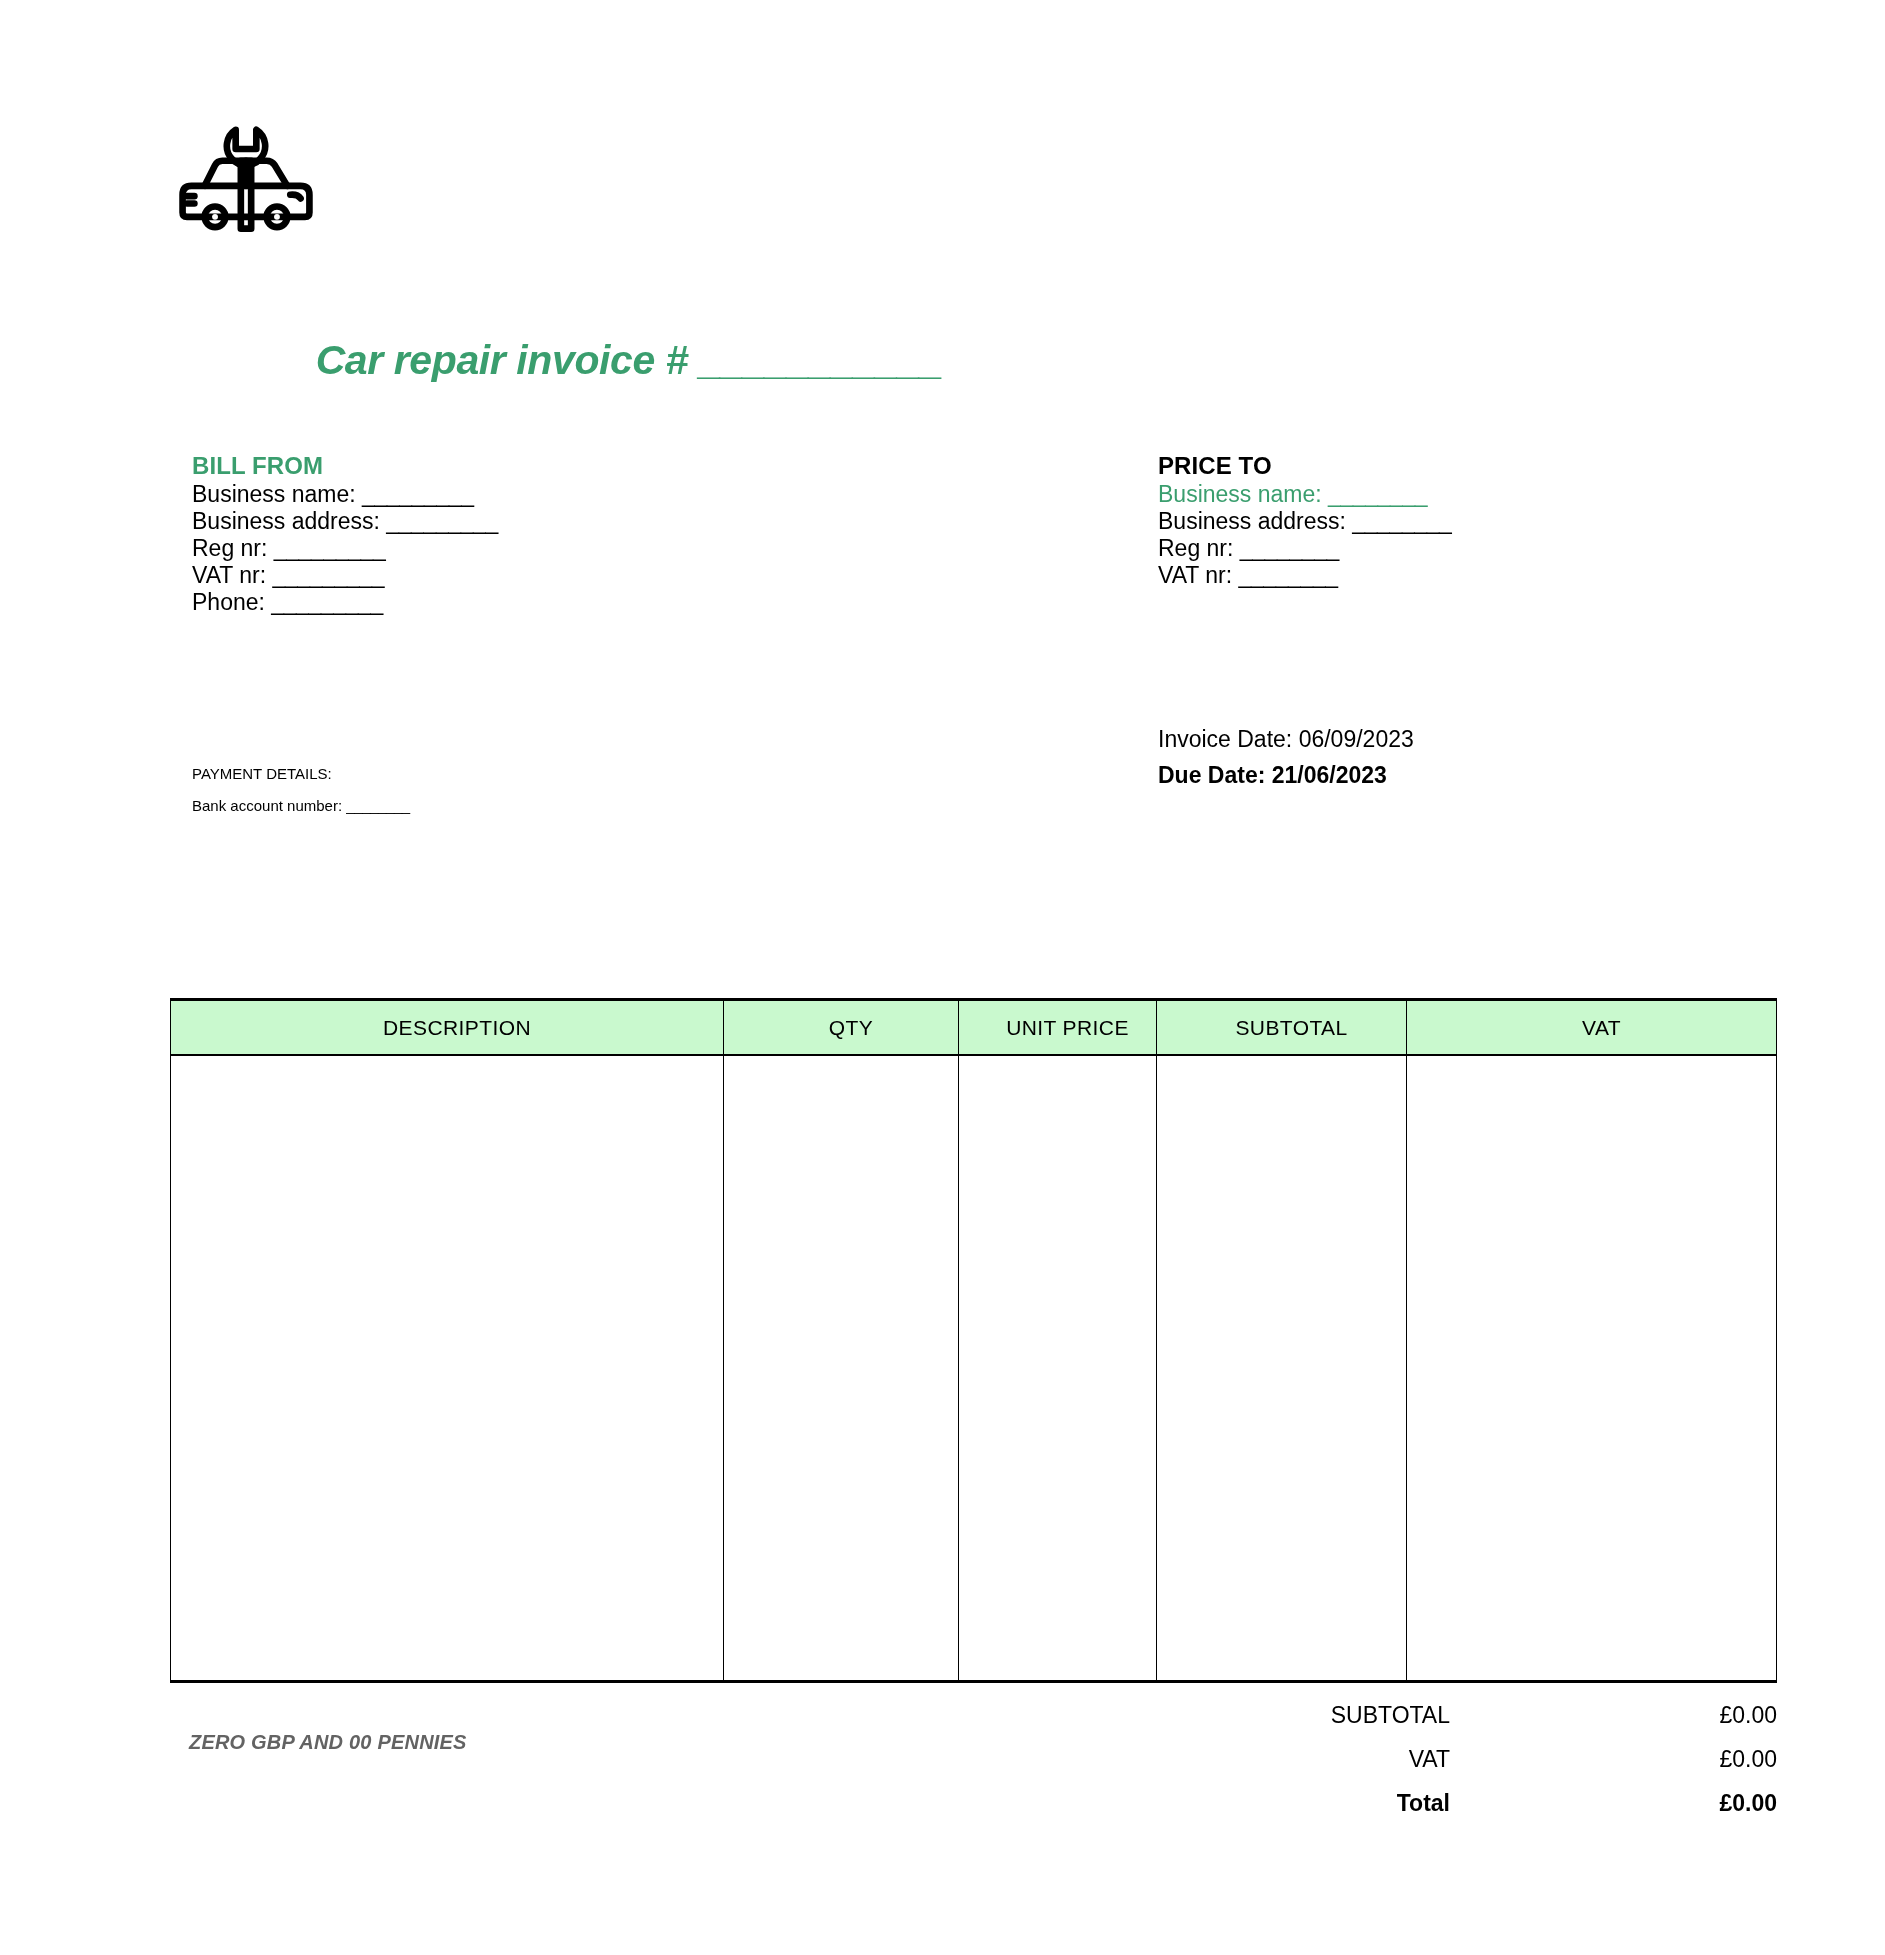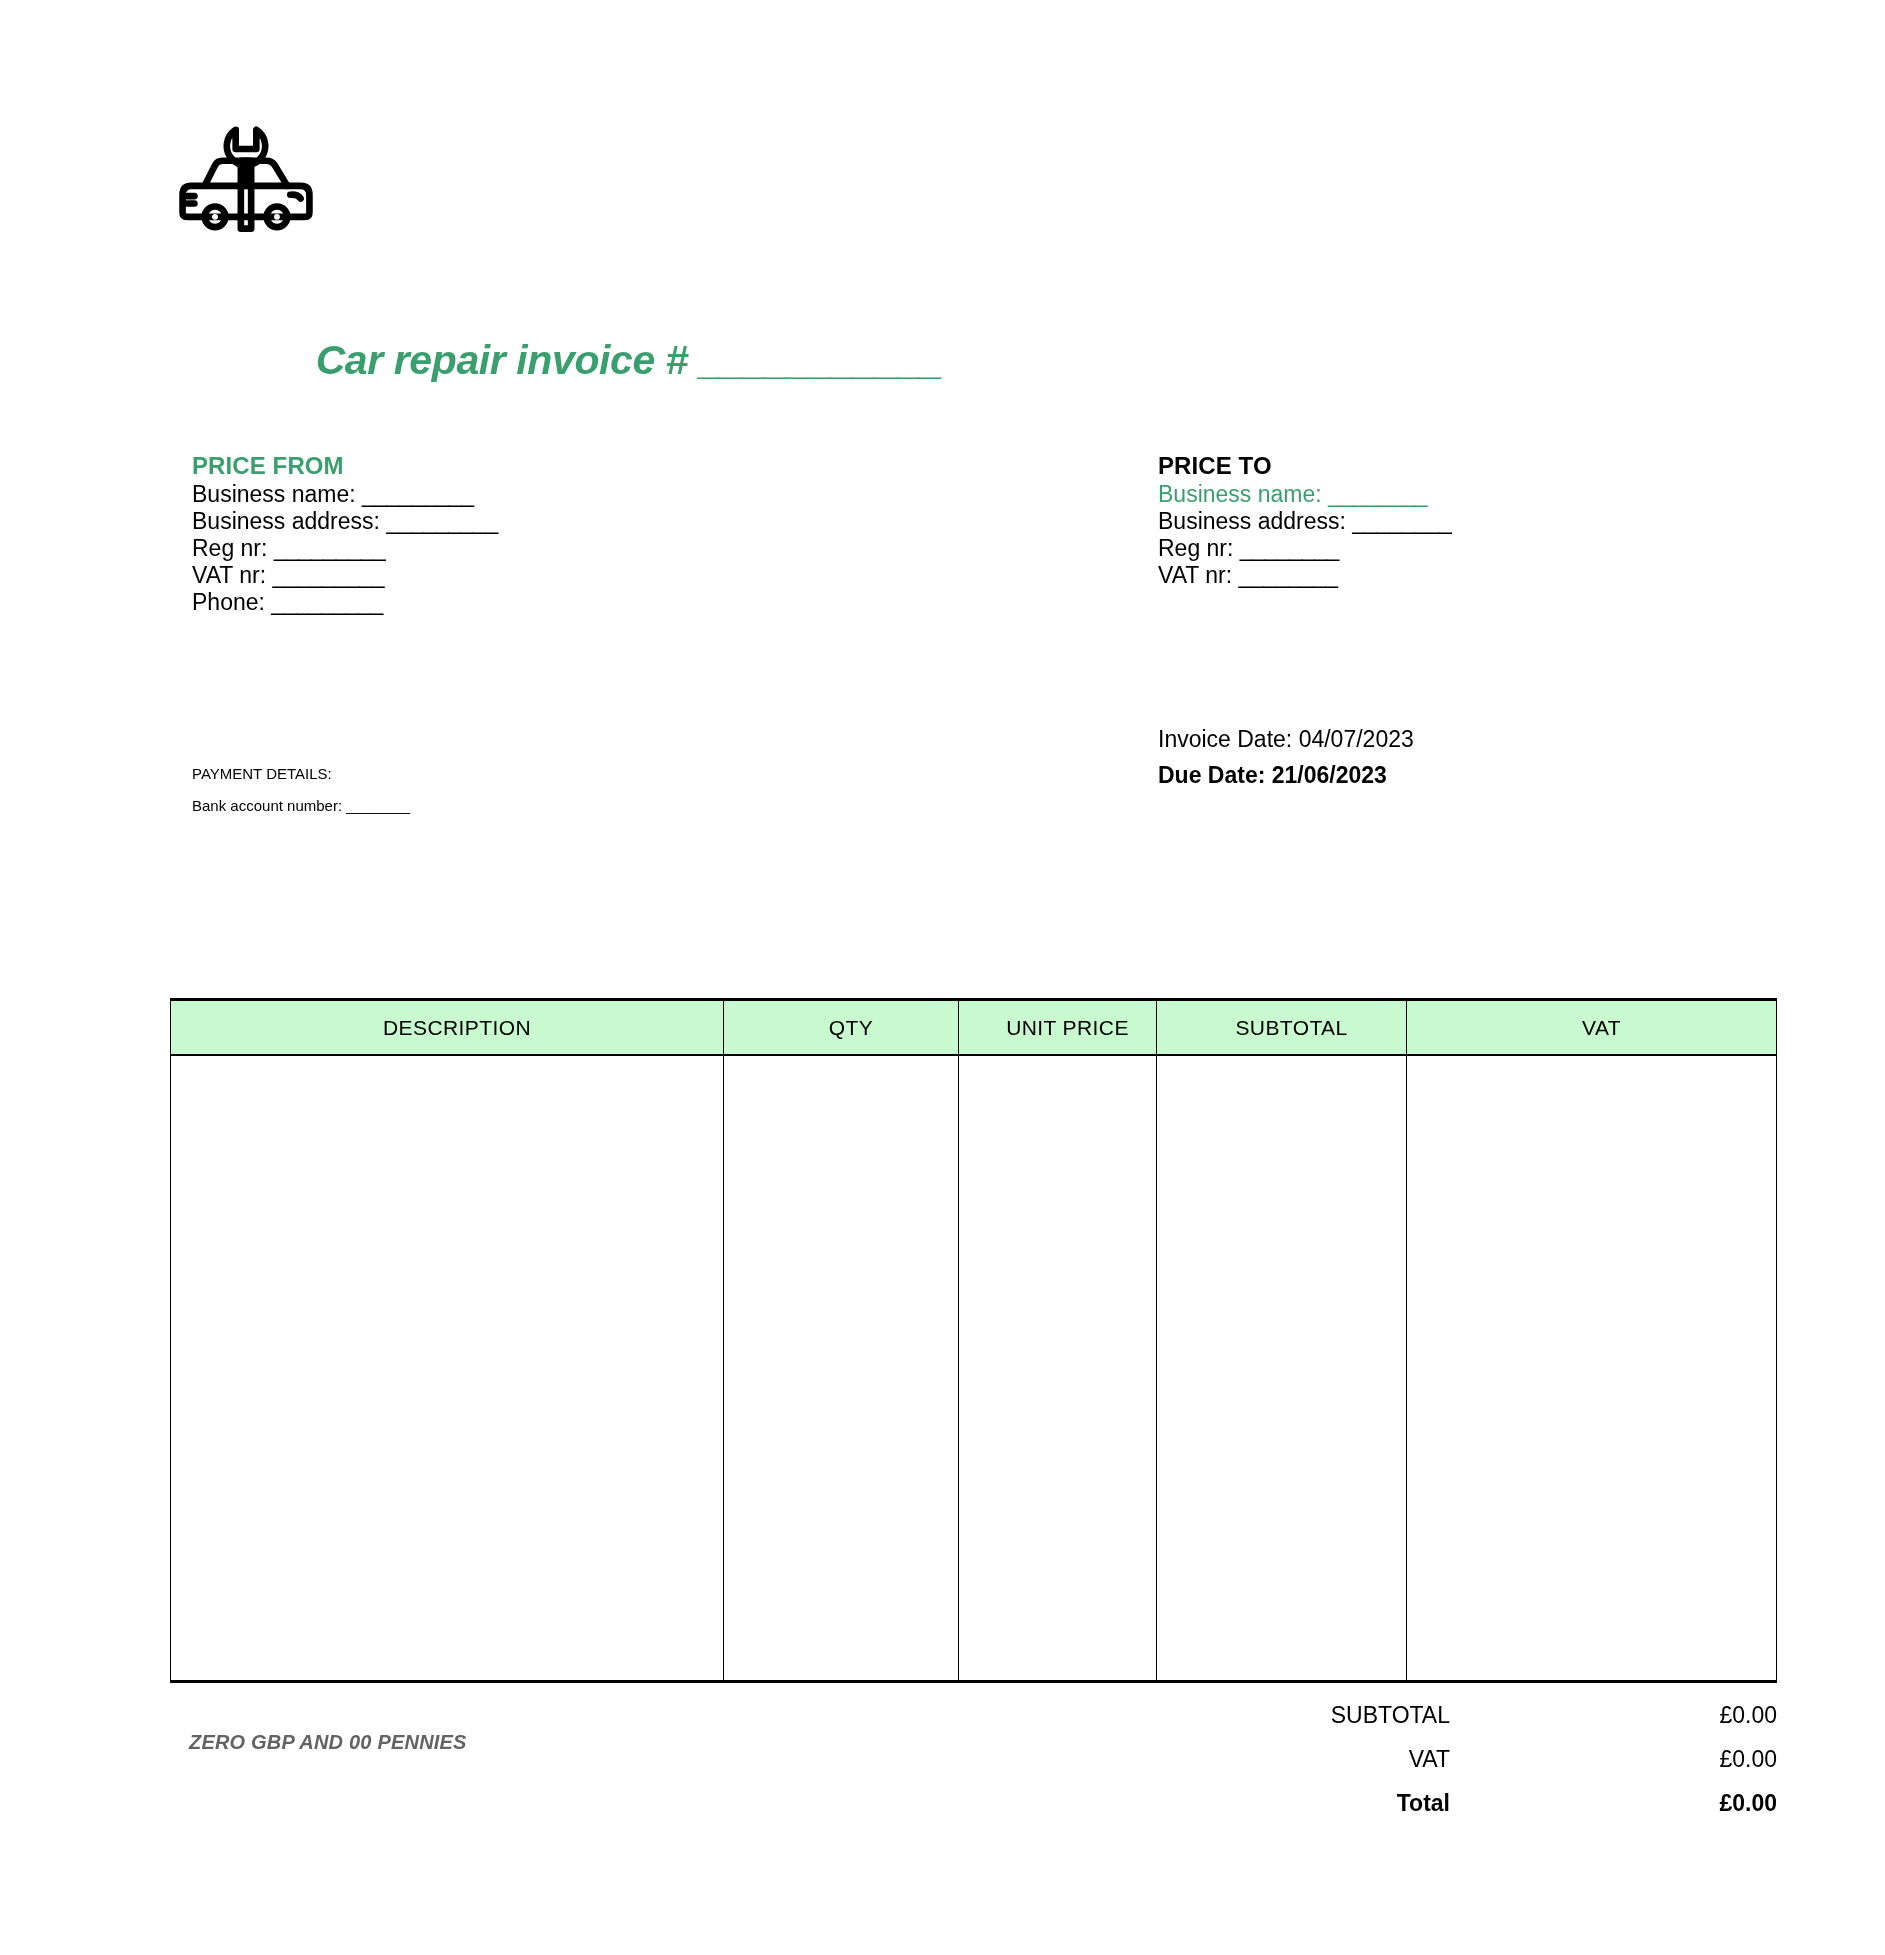--- a/index.html
+++ b/index.html
@@ -204,21 +204,21 @@
       </g>
     </svg>
   </div>
 
   <div class="title">
     <span>Car repair invoice #</span>
     <span class="blank">___________</span>
   </div>
 
   <div class="bill-block" id="bill-from">
-    <div class="block-heading heading-green">PRICE FROM</div>
+    <div class="block-heading heading-green">BILL FROM</div>
     <span class="field">
       <span>Business name:</span>
       <span class="blank-rule">_________</span>
     </span>
     <span class="field">
       <span>Business address:</span>
       <span class="blank-rule">_________</span>
     </span>
     <span class="field">
       <span>Reg nr:</span>
@@ -250,21 +250,21 @@
     </span>
     <span class="field">
       <span>VAT nr:</span>
       <span class="blank-rule">________</span>
     </span>
   </div>
 
   <div class="dates">
     <div>
       <span>Invoice Date:</span>
-      <span>04/07/2023</span>
+      <span>06/09/2023</span>
     </div>
     <div class="date-due">
       <span>Due Date:</span>
       <span>21/06/2023</span>
     </div>
   </div>
 
   <div class="payment">
     <div>PAYMENT DETAILS:</div>
     <div>

